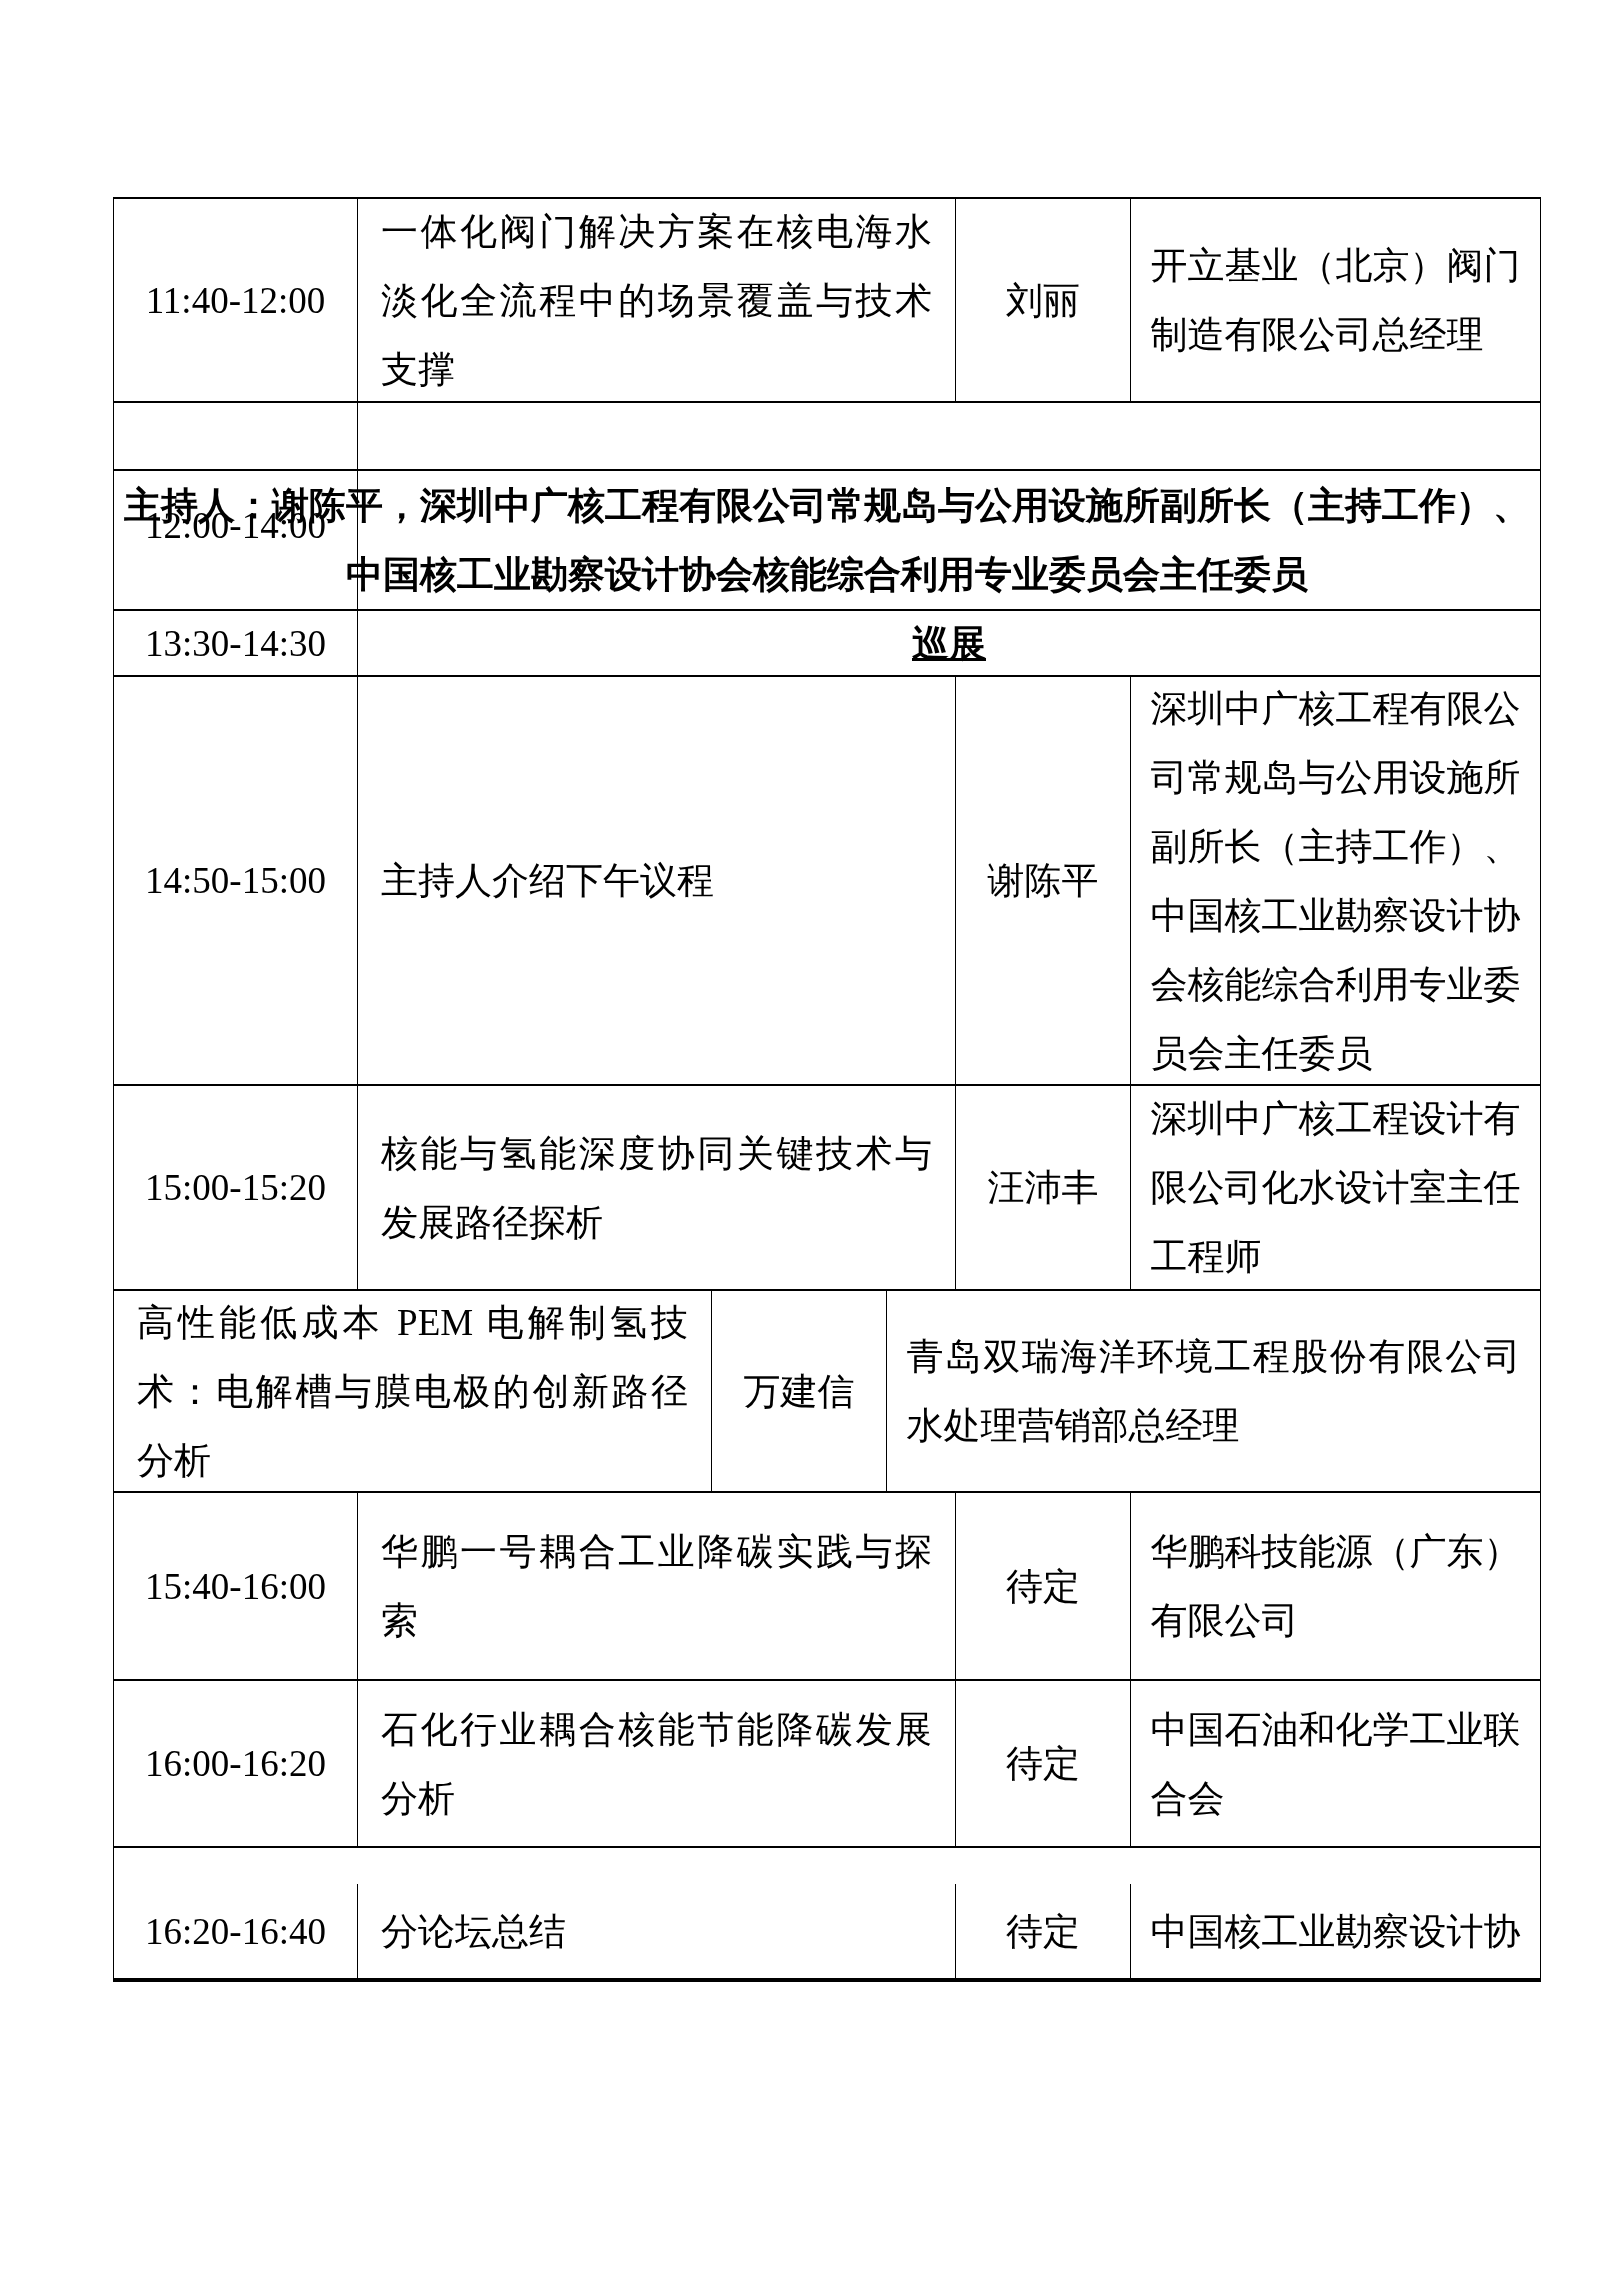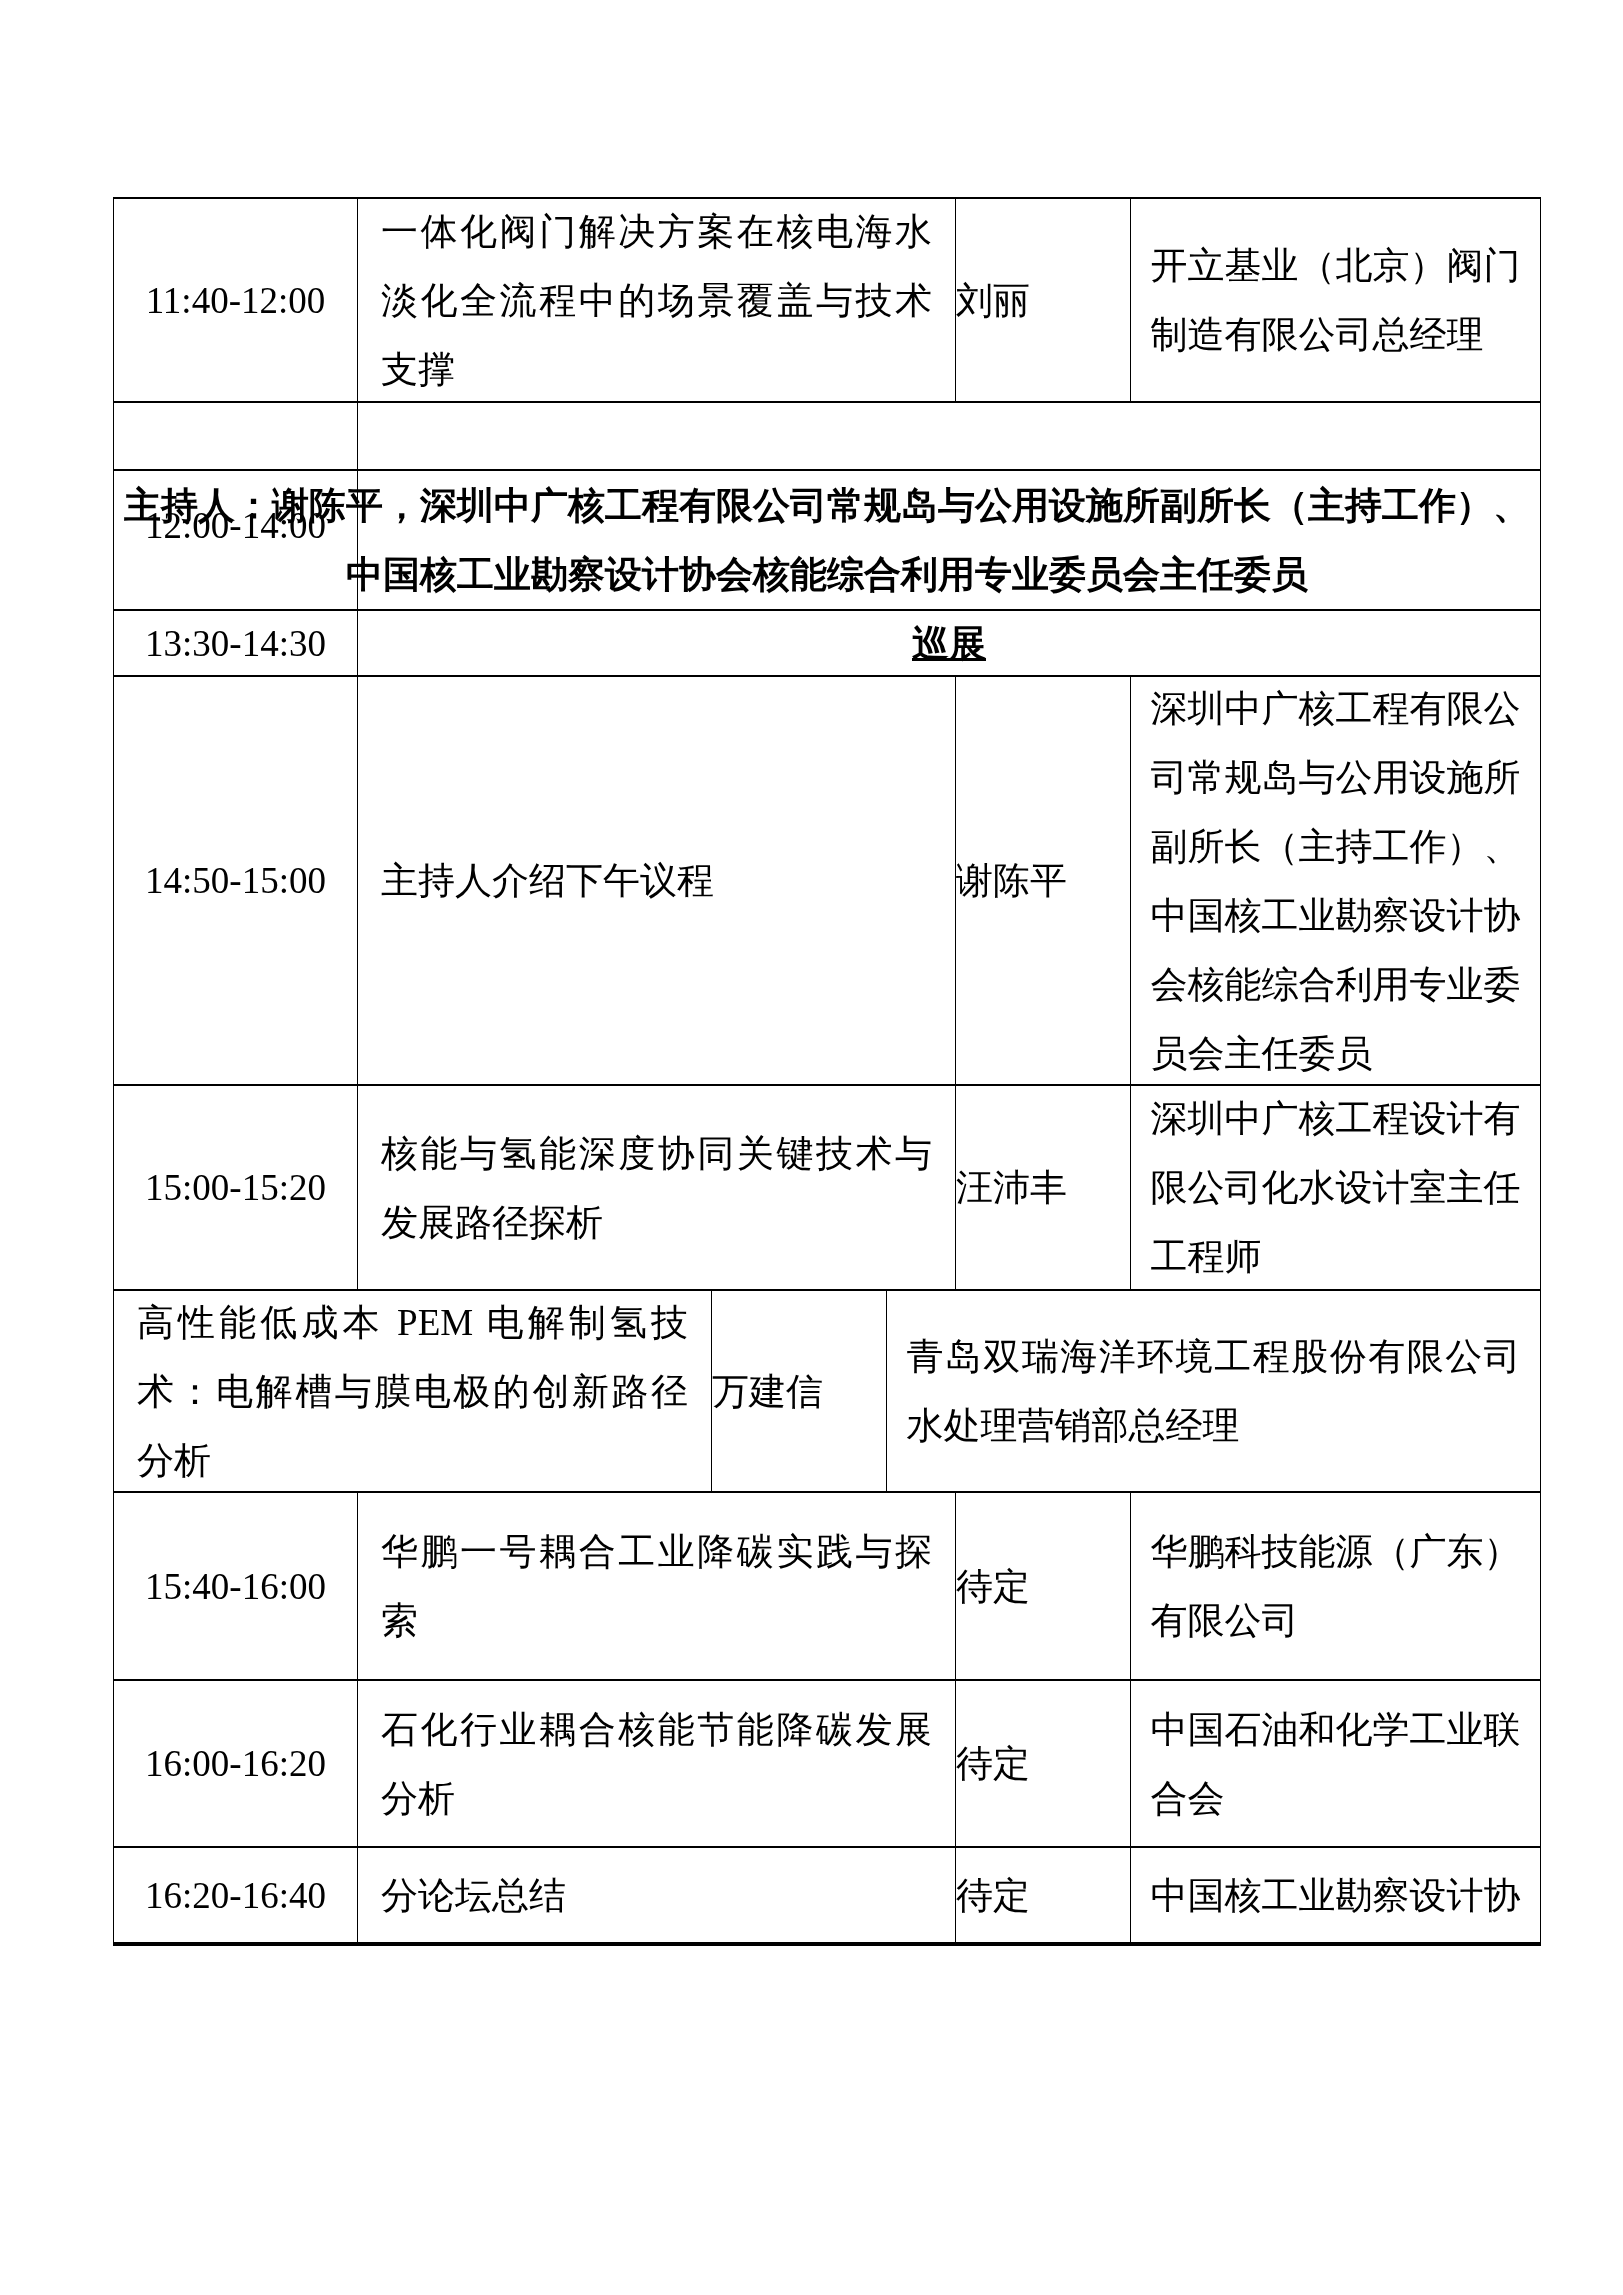--- a/index.html
+++ b/index.html
@@ -52,20 +52,21 @@
     flex:0 0 598px;
     justify-content:flex-start;
     text-align:justify;
     padding:0 23px;
     border-right:1.5px solid #000;
   }
   .c-speaker{
     width:175px;
     flex:0 0 175px;
     justify-content:center;
+    text-align:center;
     border-right:1.5px solid #000;
     white-space:nowrap;
   }
   .c-affil{
     flex:1 1 auto;
     justify-content:flex-start;
     text-align:justify;
     padding:0 19.4px;
   }
   .c-merged{
@@ -183,21 +184,21 @@
         <div class="cell c-title">
           <div class="txt">石化行业耦合核能节能降碳发展分析</div>
         </div>
         <div class="cell c-speaker">
           <div class="txt">待定</div>
         </div>
         <div class="cell c-affil">
           <div class="txt">中国石油和化学工业联合会</div>
         </div>
       </div>
-      <div class="row" style="height: 94px;">
+      <div class="row" style="height: 94px; margin-top: 36px;">
         <div class="cell c-time">
           <div class="txt">16:20-16:40</div>
         </div>
         <div class="cell c-title">
           <div class="txt">分论坛总结</div>
         </div>
         <div class="cell c-speaker">
           <div class="txt">待定</div>
         </div>
         <div class="cell c-affil">

